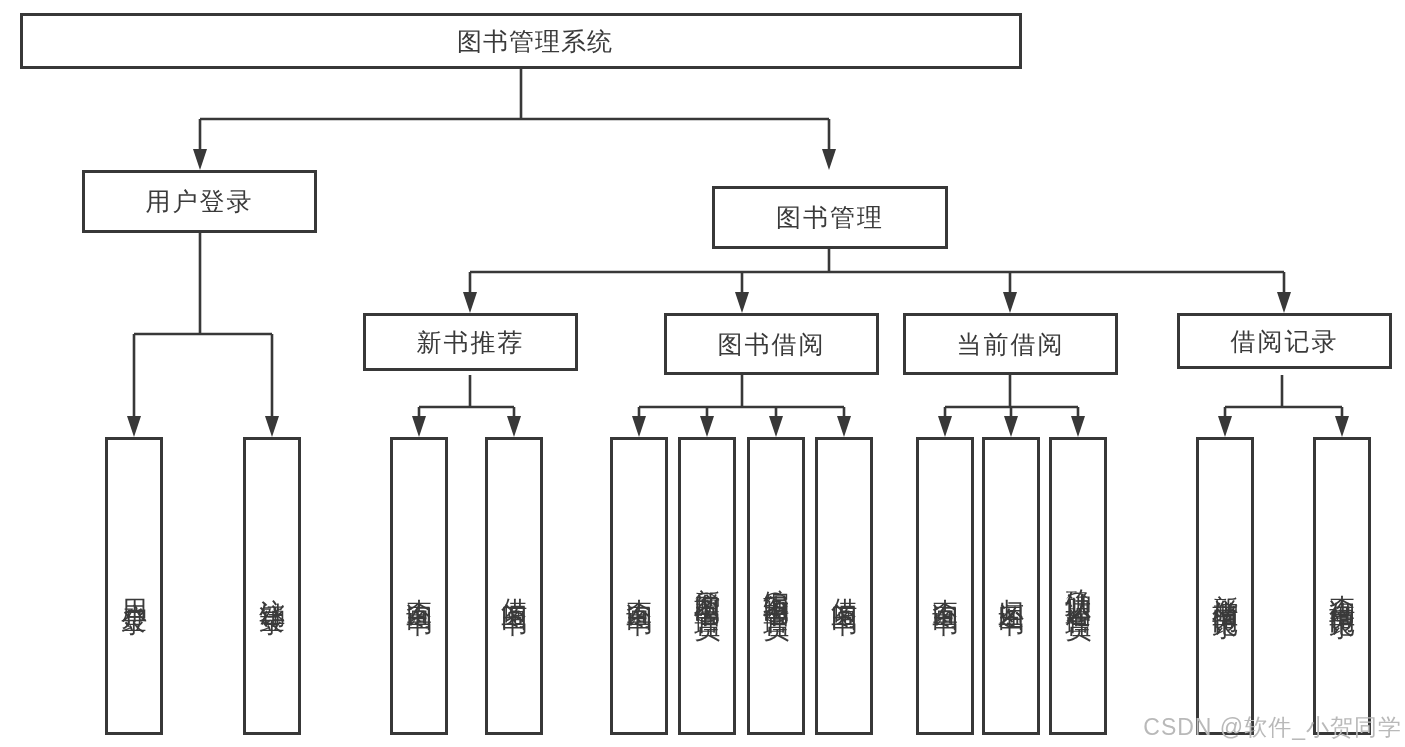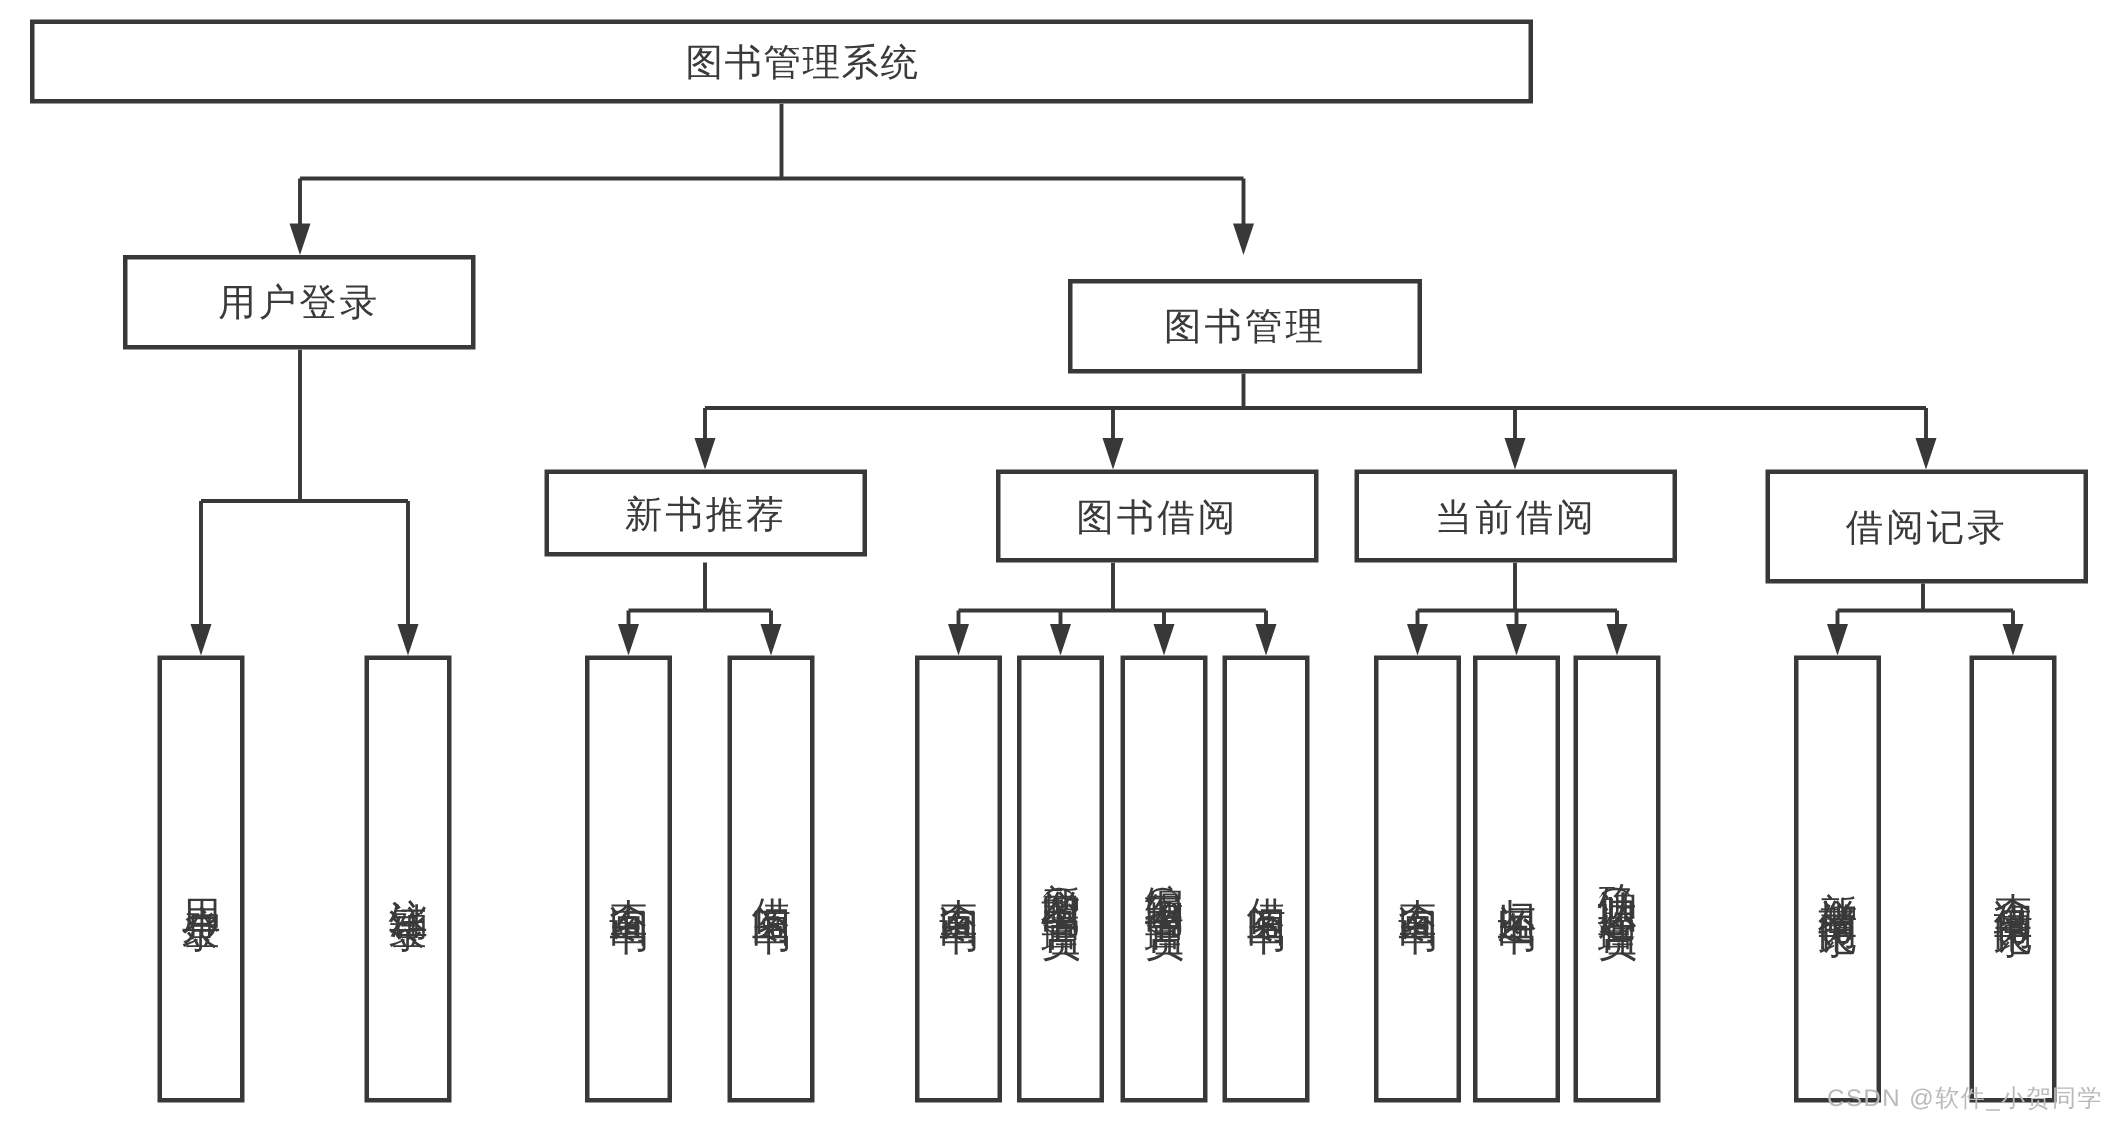--- a/index.html
+++ b/index.html
@@ -64,21 +64,21 @@
     text-orientation: mixed;
     font-size: 26px;
     line-height: 1.05;
     letter-spacing: 4px;
     white-space: nowrap;
   }
   .watermark {
     position: absolute;
     right: 3px;
     bottom: 4px;
-    font-size: 16px;
+    font-size: 23px;
     letter-spacing: 1px;
     color: var(--watermark, #b9b9b9);
     white-space: nowrap;
   }
 </style>
 </head>
 <body>
 
 <div class="canvas">
 
@@ -103,21 +103,21 @@
   </svg>
 
   <div class="box root" style="left:20px; top:13px; width:1002px; height:56px;padding-left:28px;">图书管理系统</div>
 
   <div class="box" style="left:82px; top:170px; width:235px; height:63px;">用户登录</div>
   <div class="box" style="left:712px; top:170px; width:236px; height:63px;margin-top:16px;">图书管理</div>
 
   <div class="box" style="left:363px; top:313px; width:215px; height:58px;">新书推荐</div>
   <div class="box" style="left:664px; top:313px; width:215px; height:62px;">图书借阅</div>
   <div class="box" style="left:903px; top:313px; width:215px; height:62px;">当前借阅</div>
-  <div class="box" style="left:1177px; top:313px; width:215px; height:76px;">借阅记录</div>
+  <div class="box" style="left:1177px; top:313px; width:215px; height:56px;">借阅记录</div>
 
   <div class="vbox" style="left:105px;">
     <span class="vtext">用户登录</span>
   </div>
   <div class="vbox" style="left:243px;">
     <span class="vtext">注销登录</span>
   </div>
 
   <div class="vbox" style="left:390px;">
     <span class="vtext">查询图书</span>

